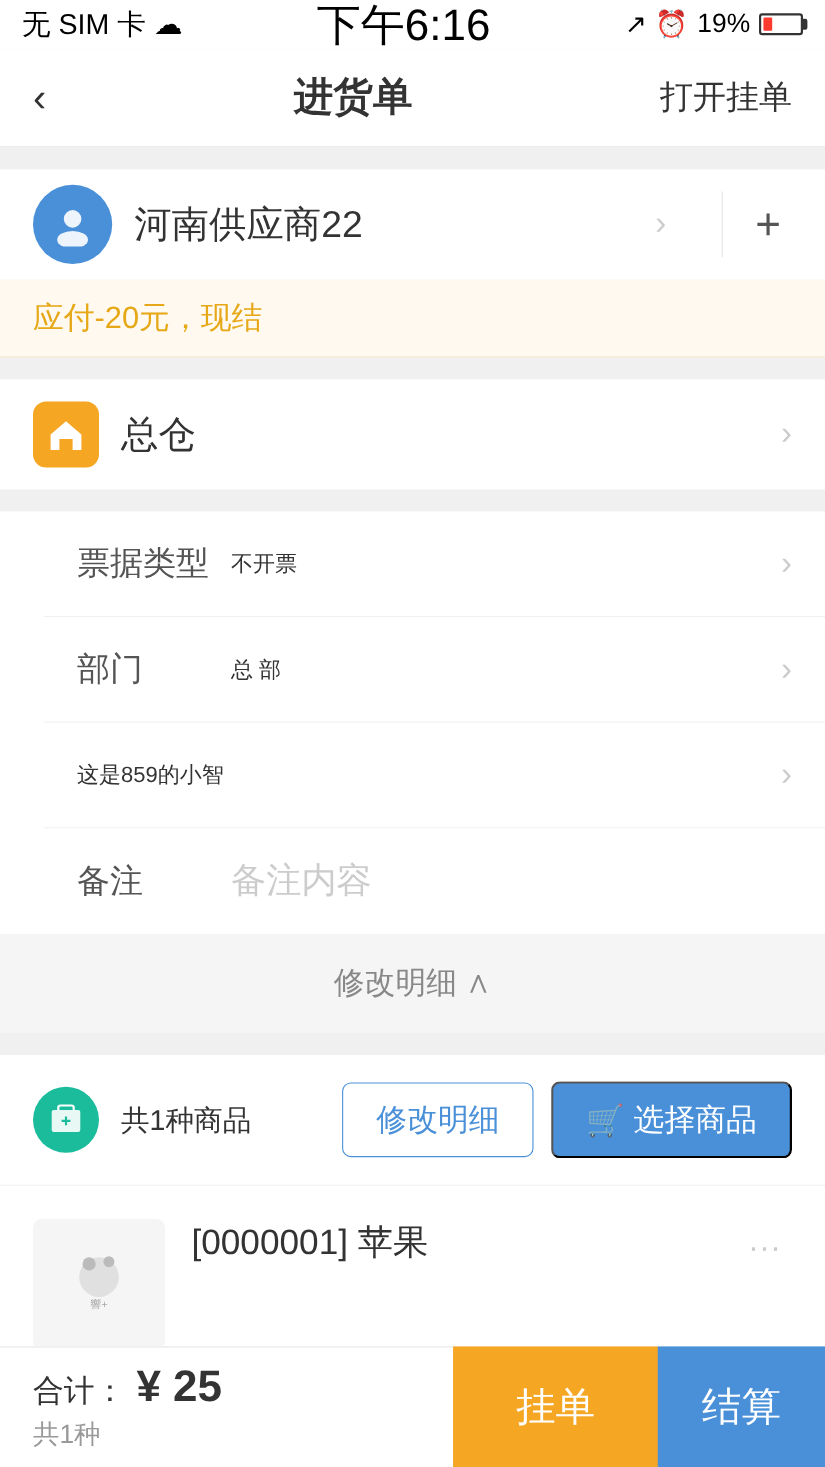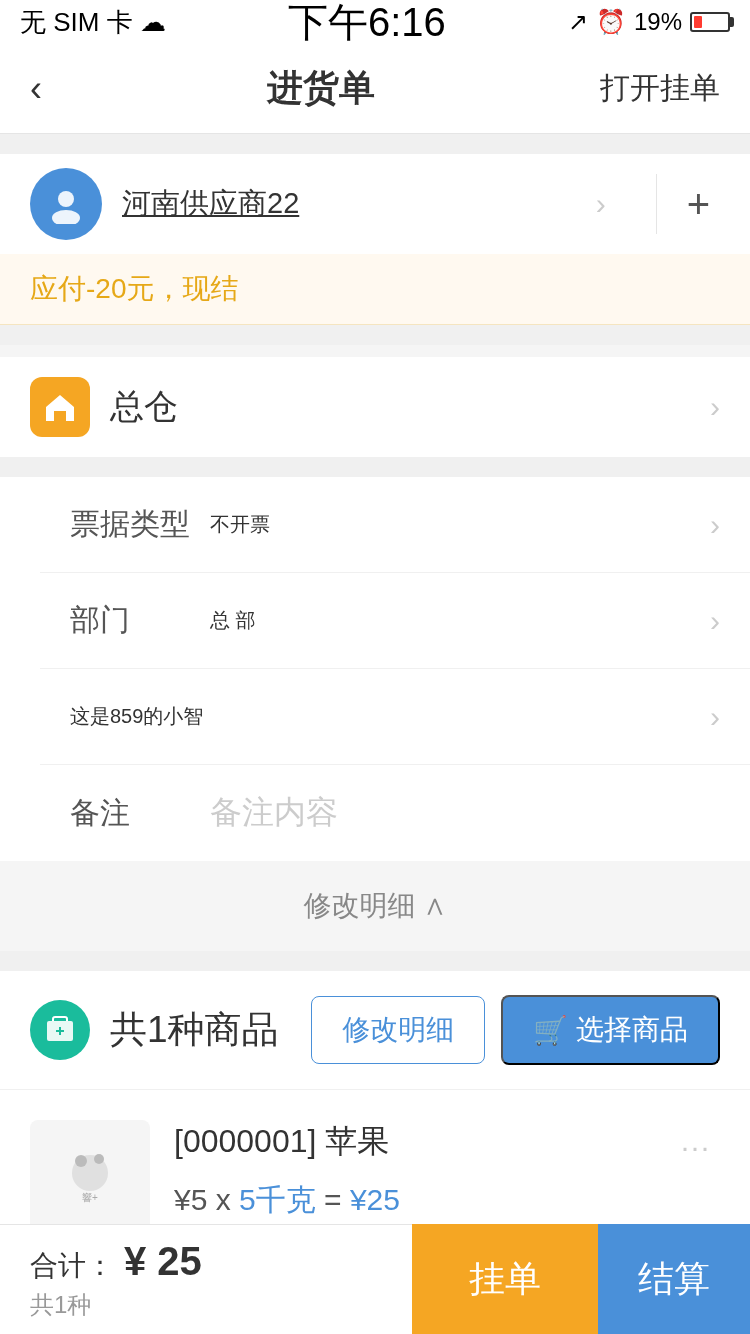--- a/index.html
+++ b/index.html
@@ -68,21 +68,21 @@
     }
     .supplier-avatar {
       width: 72px; height: 72px;
       border-radius: 50%;
       background: #4a90d9;
       display: flex; align-items: center; justify-content: center;
       margin-right: 20px;
       flex-shrink: 0;
     }
     .supplier-avatar svg { width: 40px; height: 40px; }
-    .supplier-name { flex: 1; font-size: 29px; color: #333; text-decoration: underline; }
+    .supplier-name { flex: 1; font-size: 34px; color: #333; }
     .chevron-right { color: #ccc; font-size: 30px; margin-right: 30px; }
     .supplier-divider-line {
       width: 1px; height: 60px; background: #e5e5e5;
       margin: 0 20px;
     }
     .plus-btn { font-size: 40px; color: #555; padding: 10px; }
 
     
     .info-banner {
       background: #fff9f0;
@@ -102,21 +102,20 @@
       border-bottom: 1px solid #f0f0f0;
       position: relative;
       margin-left: 40px;
     }
     .form-row-warehouse {
       display: flex;
       align-items: center;
       padding: 0 30px;
       height: 100px;
       border-bottom: none;
-      margin-top: 12px;
     }
     .warehouse-icon {
       width: 60px; height: 60px;
       border-radius: 12px;
       background: #f5a623;
       display: flex; align-items: center; justify-content: center;
       margin-right: 20px;
       flex-shrink: 0;
     }
     .form-label {
@@ -161,21 +160,21 @@
       border-bottom: 1px solid #f0f0f0;
     }
     .products-icon {
       width: 60px; height: 60px;
       border-radius: 50%;
       background: #1abc9c;
       display: flex; align-items: center; justify-content: center;
       margin-right: 20px;
       flex-shrink: 0;
     }
-    .products-count { flex: 1; font-size: 37px; color: #333; }
+    .products-count { flex: 1; font-size: 26px; color: #333; }
     .btn-outline {
       border: 1.5px solid #4a90d9;
       color: #4a90d9;
       background: #fff;
       padding: 14px 30px;
       border-radius: 8px;
       font-size: 28px;
       margin-right: 16px;
     }
     .btn-solid {
@@ -365,26 +364,20 @@
         <circle cx="26" cy="16" r="6" fill="#bbb"></circle>
         <circle cx="44" cy="14" r="5" fill="#bbb"></circle>
         <text x="35" y="56" text-anchor="middle" font-size="10" fill="#aaa">響+</text>
       </svg>
     </div>
     <div class="product-info">
       <div class="product-name">
         <span>[0000001] </span>
         <span>苹果</span>
       </div>
-      <div class="product-price">
-        <span>¥5 x </span>
-        <span class="price-highlight">5千克</span>
-        <span> = </span>
-        <span class="price-highlight">¥25</span>
-      </div>
     </div>
     <span class="product-more">···</span>
   </div>
 </div>
 
 <div style="height: 110px;"></div>
 
 <div class="footer">
   <div class="footer-total">
     <div class="footer-total-line">

